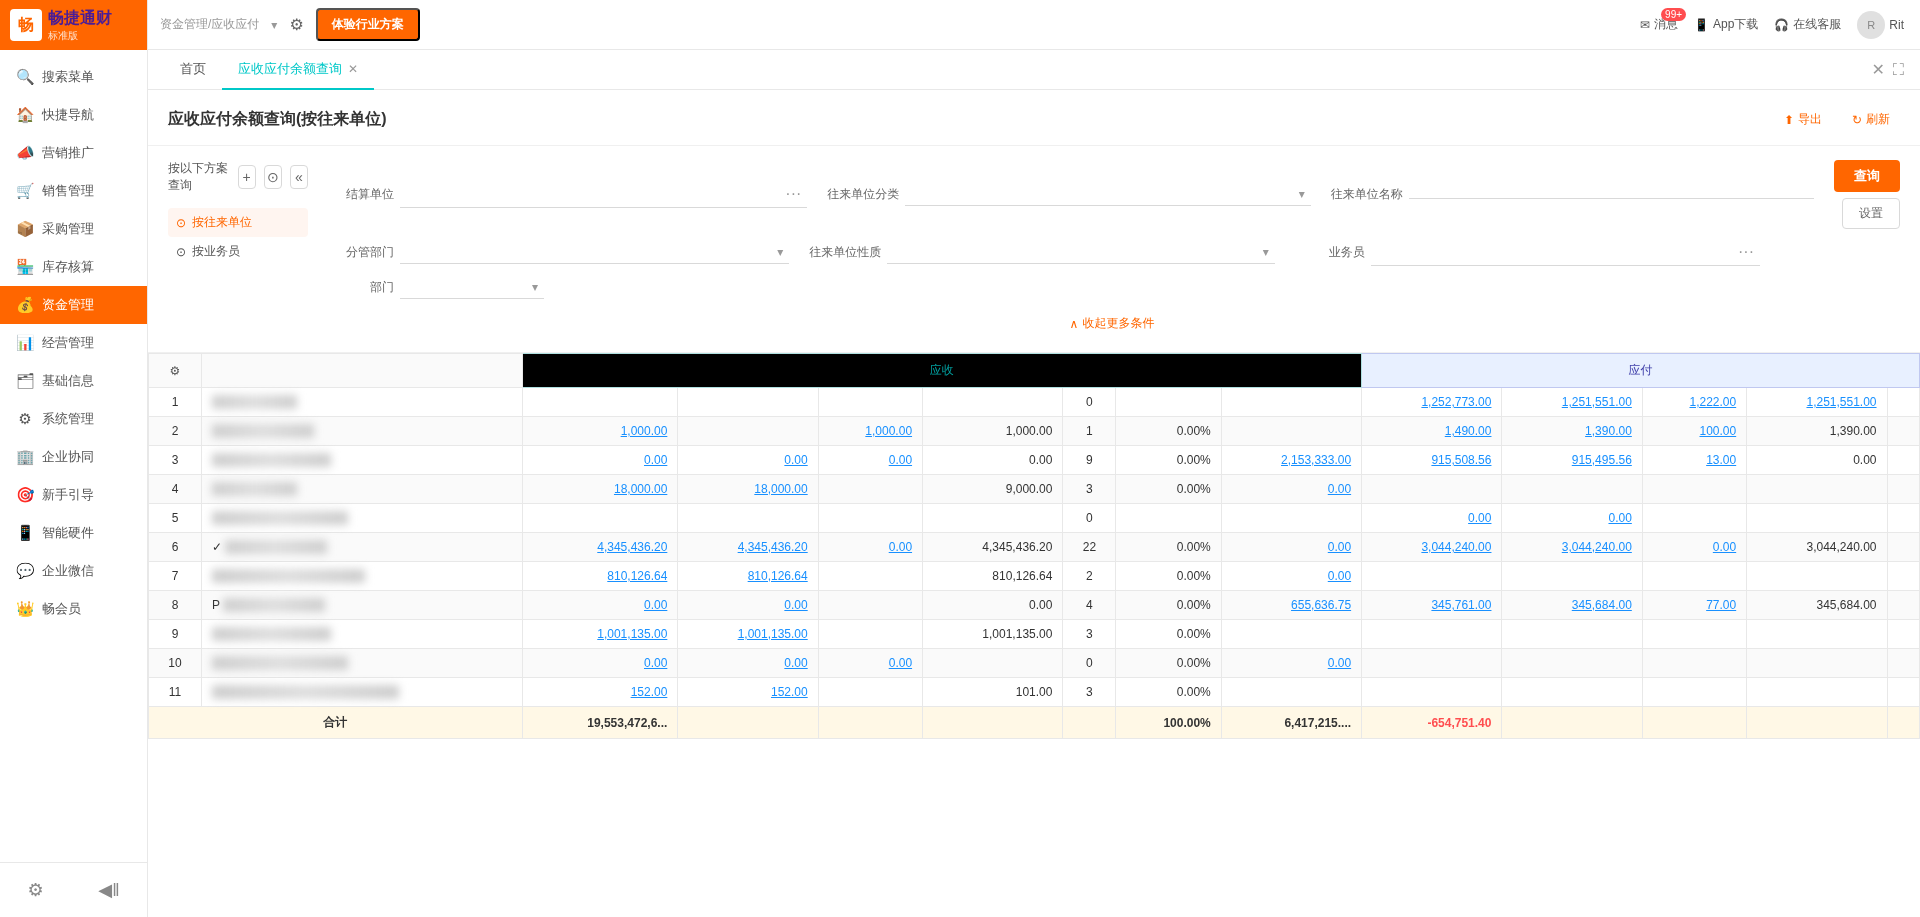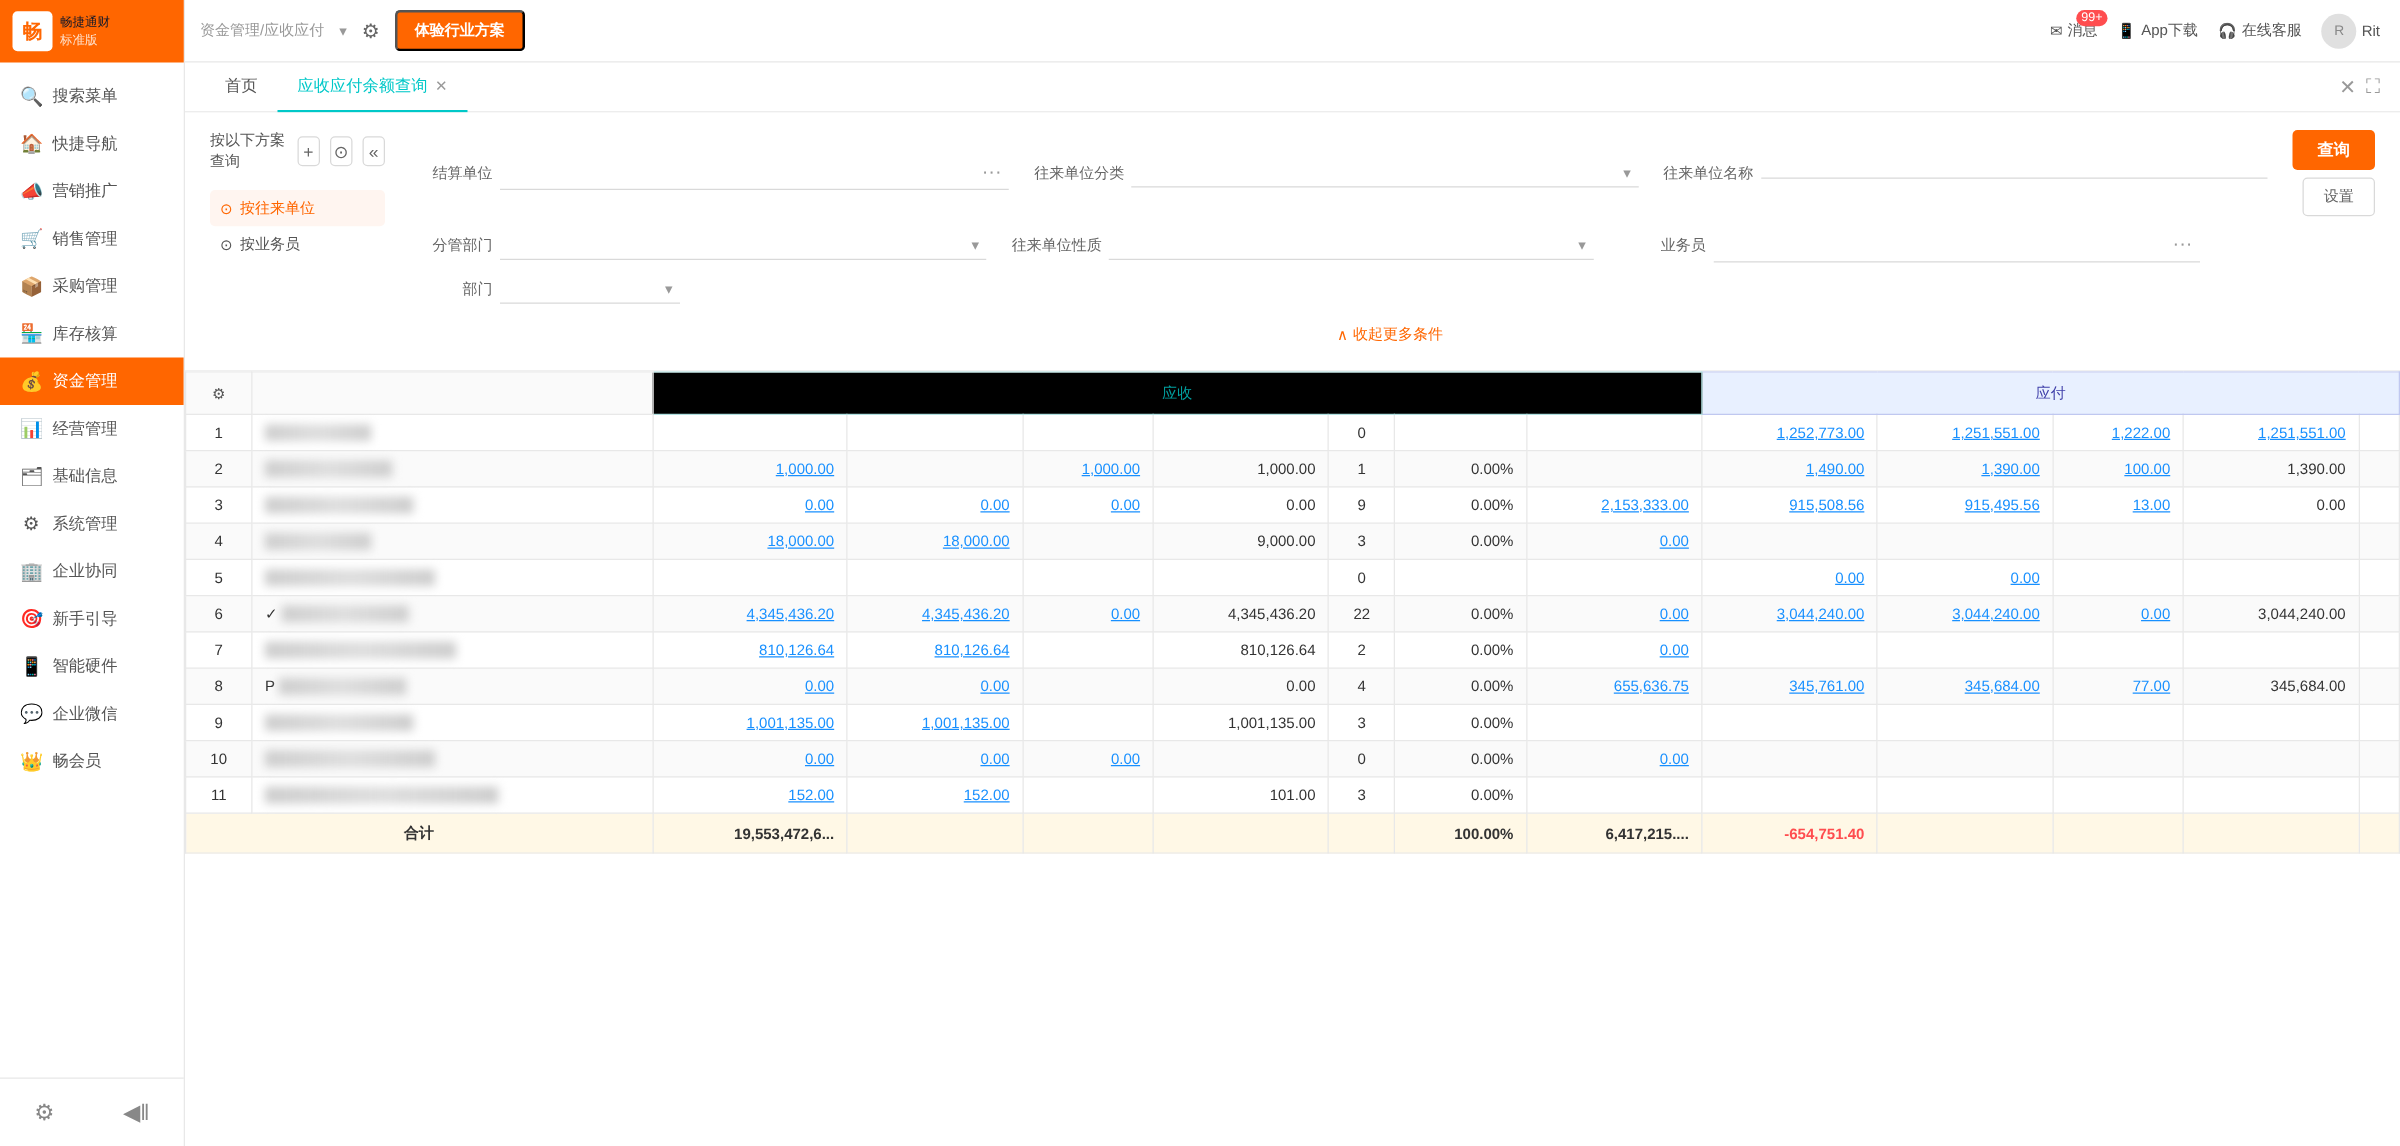--- a/index.html
+++ b/index.html
@@ -12,21 +12,21 @@
       display: flex; flex-direction: column;
     }
     .sidebar-logo {
       background: #ff6600; height: 50px; display: flex; align-items: center; padding: 0 10px; gap: 6px;
     }
     .sidebar-logo-icon {
       width: 32px; height: 32px; background: #fff; border-radius: 4px;
       display: flex; align-items: center; justify-content: center;
       font-weight: bold; font-size: 16px; color: #ff6600;
     }
-    .sidebar-logo-text { color: #0f172a; font-size: 10px; font-weight: normal; }
+    .sidebar-logo-text { color: #4c1d95; font-size: 16px; font-weight: bold; }
     .sidebar-logo-badge { color: #fff; font-size: 10px; opacity: 0.8; }
     .sidebar-menu { flex: 1; overflow-y: auto; padding: 8px 0; }
     .sidebar-item {
       display: flex; align-items: center; padding: 10px 16px; cursor: pointer;
       gap: 8px; color: #555; font-size: 13px;
     }
     .sidebar-item.active { background: #ff6600; color: #fff; border-radius: 0; }
     .sidebar-item-icon { font-size: 15px; width: 18px; text-align: center; }
     .sidebar-bottom {
       border-top: 1px solid #e8e8e8; padding: 10px 0; display: flex; justify-content: space-around;
@@ -292,20 +292,33 @@
     </div>
     <div class="tab-bar-actions">
       <span class="tab-bar-btn">✕</span>
       <span class="tab-bar-btn">⛶</span>
     </div>
   </div>
 
   <div class="page-content">
     <div class="page-inner">
 
+      <div class="page-header">
+        <h2 class="page-title">应收应付余额查询(按往来单位)</h2>
+        <div class="page-header-actions">
+          <button class="btn-export">
+            <span>⬆</span>
+            <span>导出</span>
+          </button>
+          <button class="btn-refresh">
+            <span>↻</span>
+            <span>刷新</span>
+          </button>
+        </div>
+      </div>
 
       <div class="filter-area">
         <div style="display:flex; gap:16px;">
 
           <div class="filter-sidenav-left">
             <div class="filter-toolbar">
               <span class="filter-label">按以下方案查询</span>
               <button class="filter-toolbar-btn">+</button>
               <button class="filter-toolbar-btn">⊙</button>
               <button class="filter-toolbar-btn">«</button>

